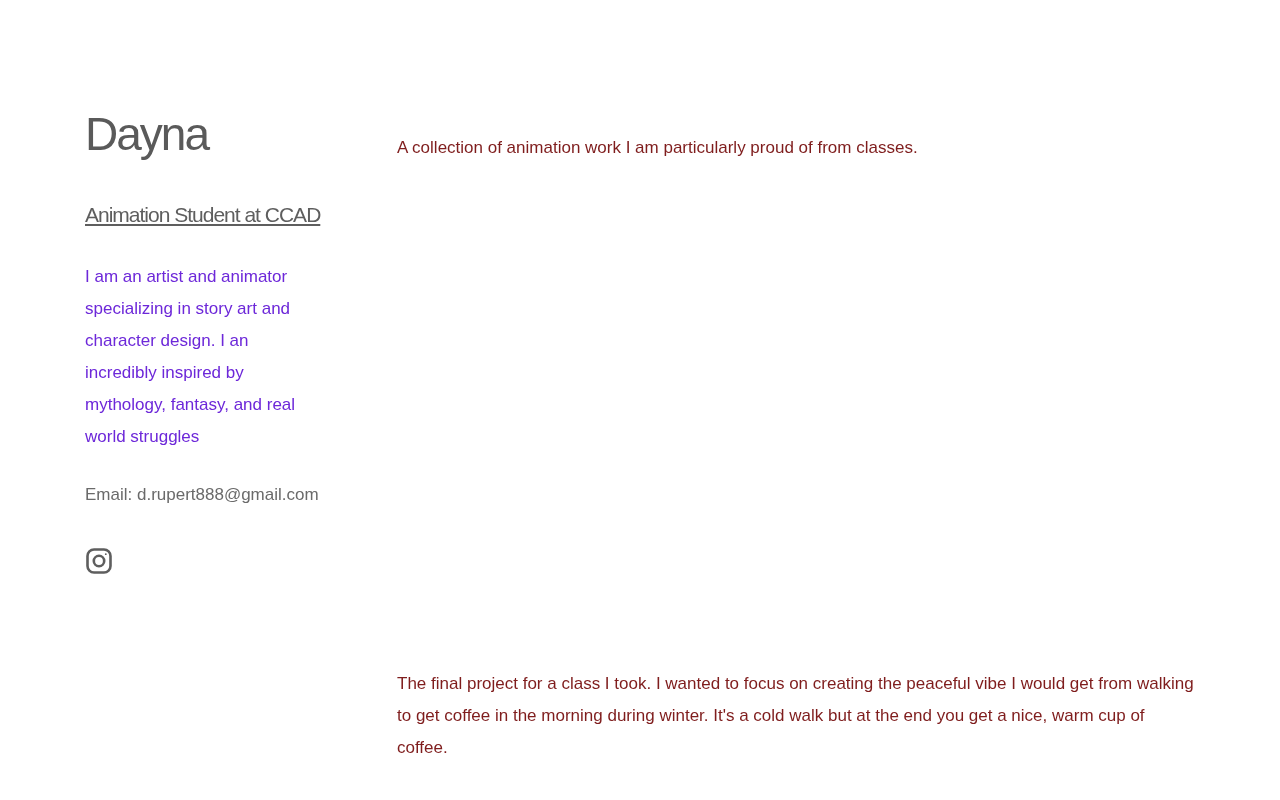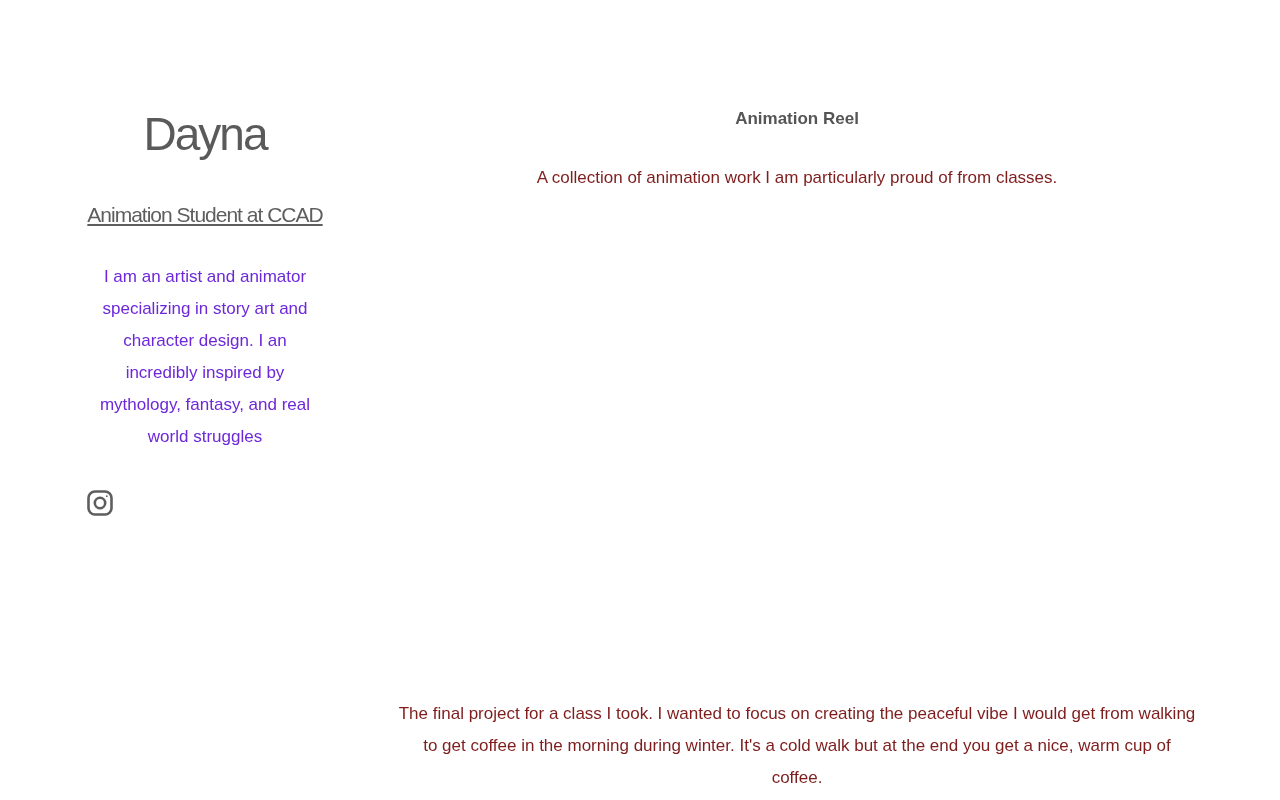--- a/index.html
+++ b/index.html
@@ -8,21 +8,20 @@
       height: 800px;
       overflow: hidden;
       background: #ffffff;
       font-family: "Liberation Sans", sans-serif;
       color: #595959;
     }
     .page {
       position: relative;
       width: 1280px;
       height: 800px;
-      text-align: center;
     }
     
     .sidebar {
       position: absolute;
       left: 85px;
       top: 104px;
       width: 240px;
     }
     .name {
       font-size: 46px;
@@ -96,34 +95,34 @@
 <div class="page">
 
   <aside class="sidebar">
     <h1 class="name">
       <span>Dayna</span><br>
     </h1>
     <div class="tagline">Animation Student at CCAD</div>
     <div class="bio">
       <p>I am an artist and animator specializing in story art and character design. I an incredibly inspired by mythology, fantasy, and real world struggles</p>
     </div>
+    <div class="email">Email: d.rupert888@gmail.com</div>
     <div class="social">
       <a aria-label="Instagram">
         <svg width="28" height="28" viewBox="0 0 28 28" fill="none" stroke="#5e5e5e" stroke-width="2.6">
           <rect x="2.5" y="2.5" width="23" height="23" rx="6.5" ry="6.5"></rect>
           <circle cx="14" cy="14" r="5.2"></circle>
           <circle cx="20.8" cy="7.2" r="0.9" fill="#5e5e5e" stroke="none"></circle>
         </svg>
       </a>
     </div>
   </aside>
 
   <main class="content">
     <section class="project">
-      <h2 class="project-title">Animation Reel</h2>
       <p class="project-desc">A collection of animation work I am particularly proud of from classes.</p>
       <div class="embed"></div>
     </section>
     <section class="project">
       <p class="project-desc">The final project for a class I took. I wanted to focus on creating the peaceful vibe I would get from walking to get coffee in the morning during winter. It's a cold walk but at the end you get a nice, warm cup of coffee.</p>
     </section>
   </main>
 
 </div>
 

